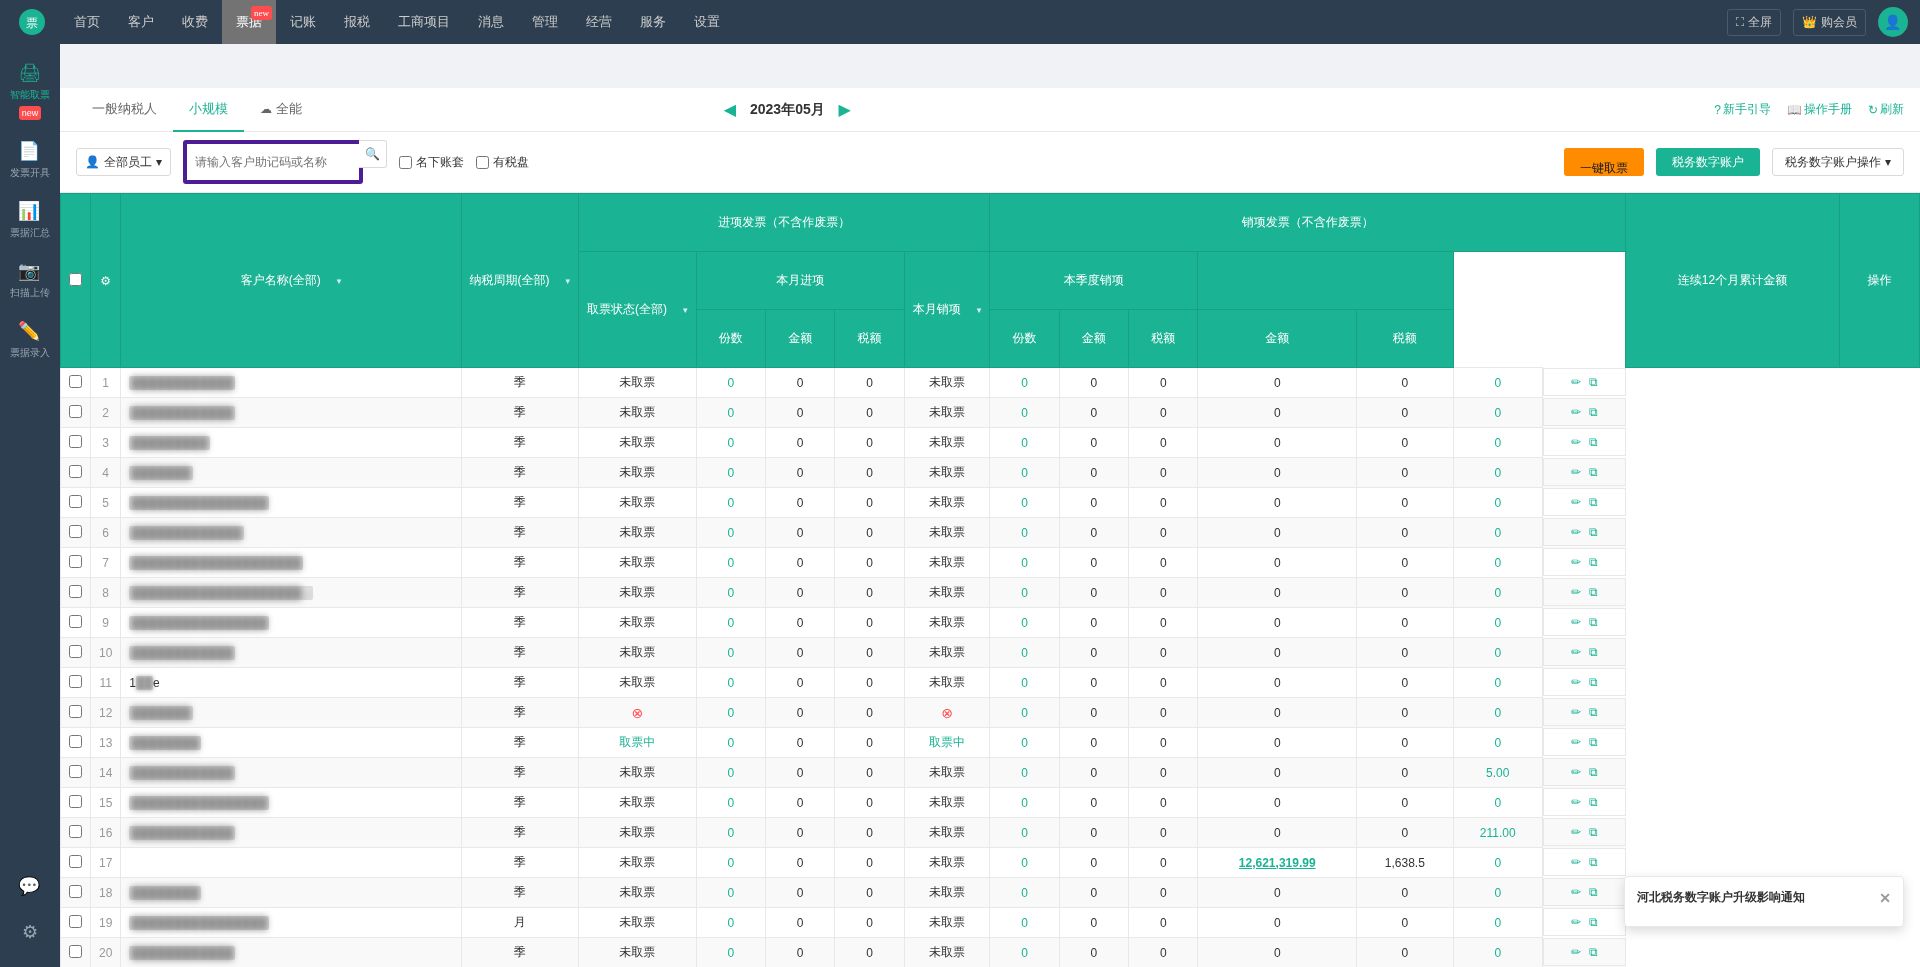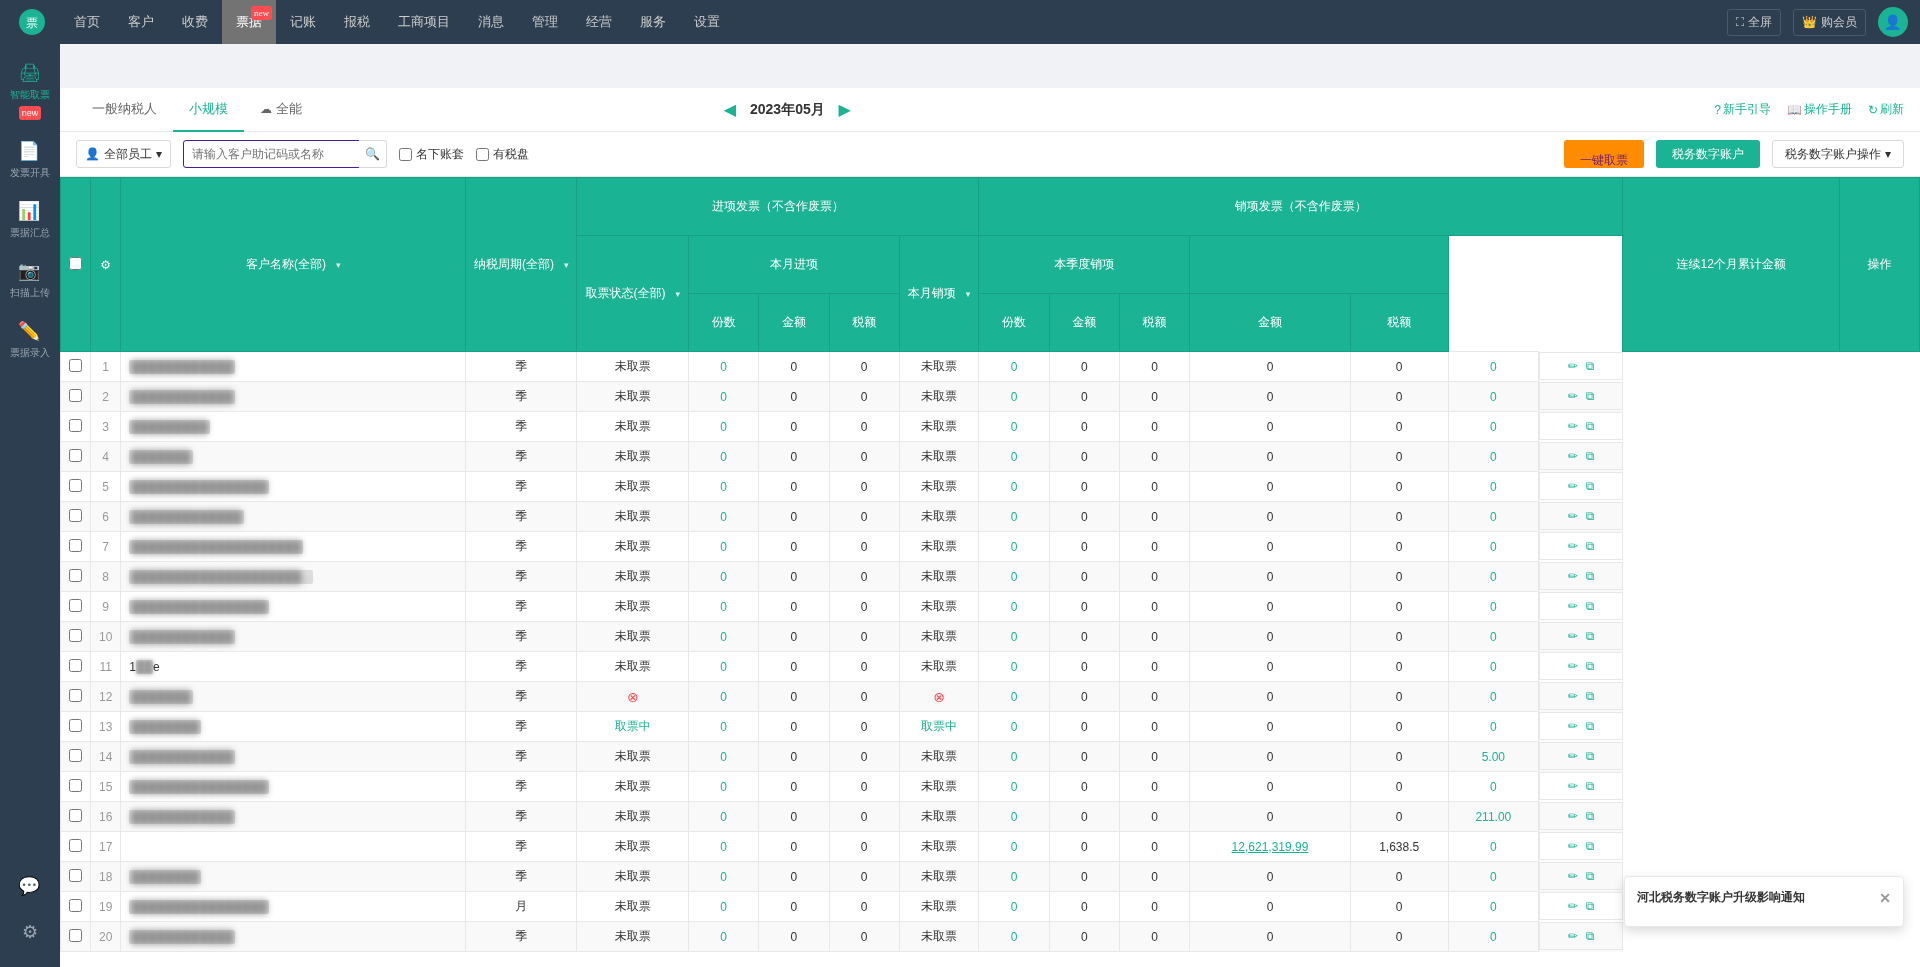--- a/index.html
+++ b/index.html
@@ -36,25 +36,25 @@
     
     .sub-tabs { background: #fff; padding: 0 16px; display: flex; align-items: center; border-bottom: 1px solid #e8e8e8; height: 44px; gap: 0; }
     .sub-tab { padding: 0 16px; height: 44px; display: flex; align-items: center; cursor: pointer; font-size: 13px; color: #666; border-bottom: 2px solid transparent; }
     .sub-tab.active { color: #1ab394; border-bottom: 2px solid #1ab394; }
     .sub-tab .tab-icon { margin-right: 4px; font-size: 12px; }
 
     
     .toolbar { background: #fff; padding: 8px 16px; display: flex; align-items: center; gap: 12px; border-bottom: 1px solid #e8e8e8; }
     .toolbar .filter-group { display: flex; align-items: center; gap: 8px; }
     .toolbar .select-wrap { display: flex; align-items: center; border: 1px solid #d9d9d9; border-radius: 3px; padding: 0 8px; height: 28px; font-size: 12px; background: #fff; cursor: pointer; gap: 4px; min-width: 90px; }
-    .toolbar .search-input { border: 1px solid #4c1d95; border-radius: 3px; padding: 0 8px; height: 28px; font-size: 12px; width: 180px; outline: none; }
+    .toolbar .search-input { border: 4px solid #4c1d95; border-radius: 3px; padding: 0 8px; height: 44px; font-size: 12px; width: 180px; outline: none; }
     .toolbar .search-btn { border: 1px solid #d9d9d9; background: #fff; border-left: none; height: 28px; width: 28px; cursor: pointer; display: flex; align-items: center; justify-content: center; border-radius: 0 3px 3px 0; font-size: 12px; margin-left: -4px; }
     .toolbar .checkbox-label { display: flex; align-items: center; gap: 4px; font-size: 12px; color: #333; cursor: pointer; }
     .toolbar .spacer { flex: 1; }
-    .toolbar .btn-orange { background: #ff8c00; color: #701a75; border: none; border-radius: 3px; padding: 12px 16px; height: 28px; cursor: pointer; font-size: 12px; }
+    .toolbar .btn-orange { background: #ff8c00; color: #0f172a; border: none; border-radius: 3px; padding: 12px 16px; height: 28px; cursor: pointer; font-size: 12px; }
     .toolbar .btn-teal { background: #1ab394; color: #fff; border: none; border-radius: 3px; padding: 0 16px; height: 28px; cursor: pointer; font-size: 12px; }
     .toolbar .btn-outline { background: #fff; color: #333; border: 1px solid #d9d9d9; border-radius: 3px; padding: 0 12px; height: 28px; cursor: pointer; font-size: 12px; display: flex; align-items: center; gap: 4px; }
 
     
     .sub-tabs-right { margin-left: auto; display: flex; align-items: center; gap: 16px; font-size: 12px; color: #666; }
     .sub-tabs-right .link { color: #1ab394; cursor: pointer; display: flex; align-items: center; gap: 2px; }
     .period-btn { background: none; border: none; cursor: pointer; color: #1ab394; font-size: 16px; display: flex; align-items: center; justify-content: center; width: 24px; height: 24px; border-radius: 50%; }
     .period-text { font-size: 14px; font-weight: bold; color: #333; }
 
     
@@ -74,21 +74,21 @@
 
     
     .notification-popup {
       position: fixed; right: 16px; bottom: 40px; width: 280px; background: #fff; border: 1px solid #e8e8e8; border-radius: 4px; box-shadow: 0 4px 12px rgba(0,0,0,0.15); z-index: 200; padding: 12px; font-size: 12px;
     }
     .notification-popup .popup-title { font-weight: bold; margin-bottom: 8px; color: #333; display: flex; align-items: center; justify-content: space-between; }
     .notification-popup .popup-close { cursor: pointer; color: #999; font-size: 14px; }
     .notification-popup .popup-body { color: #555; line-height: 1.6; }
 
     
-    .th-with-filter { display: inline-flex; align-items: center; gap: 10px; }
+    .th-with-filter { display: inline-flex; align-items: center; gap: 16px; }
     .filter-icon { font-size: 9px; color: #d9f0ec; }
 
     
     ::-webkit-scrollbar { width: 6px; height: 6px; }
     ::-webkit-scrollbar-track { background: #f1f1f1; }
     ::-webkit-scrollbar-thumb { background: #ccc; border-radius: 3px; }
   </style>
 </head>
 <body>
 
@@ -645,21 +645,21 @@
       <td class="left"></td>
       <td>季</td>
       <td><span>未取票</span></td>
       <td><span class="num-link">0</span></td>
       <td>0</td>
       <td>0</td>
       <td><span>未取票</span></td>
       <td><span class="num-link">0</span></td>
       <td>0</td>
       <td>0</td>
-      <td><span style="color:#1ab394;text-decoration:underline;cursor:pointer;">12,621,319.99</span></td>
+      <td><span style="color:#1ab394;text-decoration:underline;cursor:pointer;font-weight:bold;">12,621,319.99</span></td>
       <td>1,638.5</td>
       <td><span class="num-link">0</span></td>
       <td style="display:flex;align-items:center;justify-content:center;gap:4px;">
         <span class="edit-icon">✏</span>
         <span class="copy-icon">⧉</span>
       </td>
     </tr>
           <tr style="background: rgb(249, 249, 249); margin-top: 16px;">
       <td><input type="checkbox" style=""></td>
       <td><span class="row-num">18</span></td>

